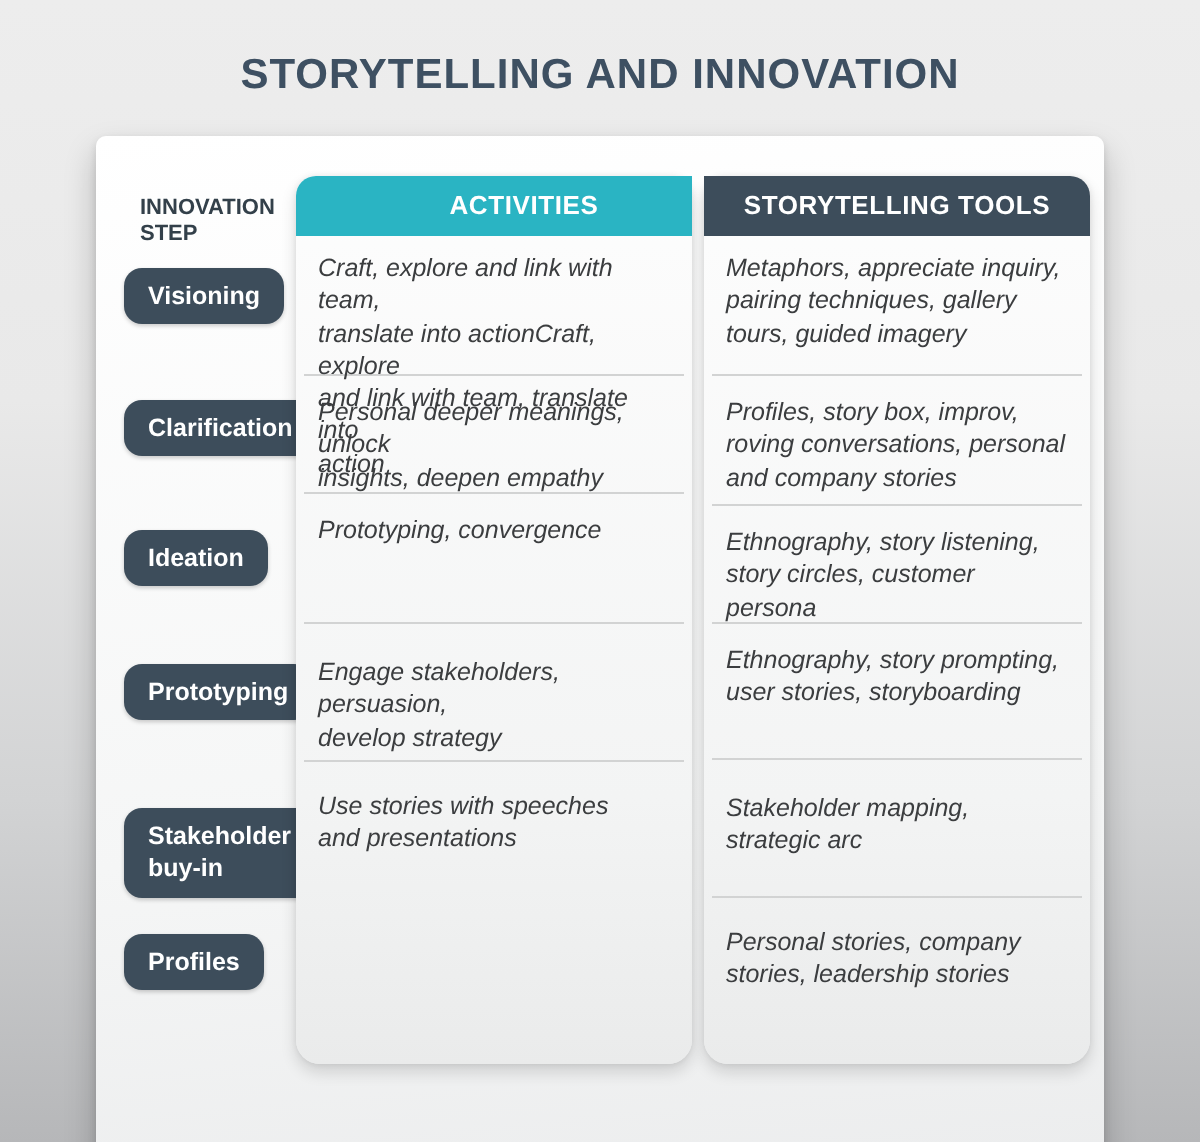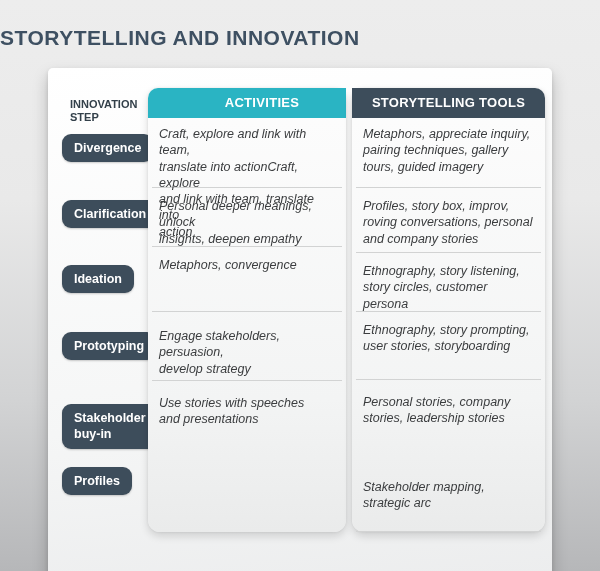--- a/index.html
+++ b/index.html
@@ -3,21 +3,21 @@
 <meta charset="utf-8">
 <style>
   html,body{margin:0;padding:0;}
   body{
     width:600px;height:571px;overflow:hidden;
     font-family:"Liberation Sans", sans-serif;
     background:linear-gradient(180deg,#ededed 0%,#e9e9e9 35%,#d2d3d4 70%,#b6b7b9 100%);
     position:relative;
   }
   .title{
-    position:absolute;top:26px;left:0;width:600px;text-align:left;
+    position:absolute;top:26px;left:0;width:600px;text-align:center;
     font-size:21px;font-weight:bold;letter-spacing:.5px;
     color:var(--title,#3e5062);
   }
   .card{
     position:absolute;left:48px;top:68px;width:504px;height:568px;
     background:linear-gradient(175deg,#ffffff 0%,#f5f6f6 60%,#e9eaeb 100%);
     border-radius:5px;
     box-shadow:0 8px 16px rgba(0,0,0,.22), 0 2px 4px rgba(0,0,0,.12);
   }
   .step-header{
@@ -68,54 +68,54 @@
 </head>
 <body>
 
 <div class="title">STORYTELLING AND INNOVATION</div>
 
 <div class="card">
 
   <div class="step-header">INNOVATION
 STEP</div>
 
-  <div class="badge badge-1">Divergence</div>
+  <div class="badge badge-1">Visioning</div>
   <div class="badge badge-2">Clarification</div>
   <div class="badge badge-3">Ideation</div>
   <div class="badge badge-4">Prototyping</div>
   <div class="badge badge-5">Stakeholder
 buy-in</div>
   <div class="badge badge-6">Profiles</div>
 
   <div class="panel panel-activities">
     <div class="panel-header">ACTIVITIES</div>
     <div class="row r1">Craft, explore and link with team,
 translate into actionCraft, explore
 and link with team, translate into
 action</div>
     <div class="row r2">Personal deeper meanings, unlock
 insights, deepen empathy</div>
-    <div class="row r3">Metaphors, convergence</div>
+    <div class="row r3">Prototyping, convergence</div>
     <div class="row r5">Engage stakeholders, persuasion,
 develop strategy</div>
     <div class="row r6">Use stories with speeches
 and presentations</div>
   </div>
 
   <div class="panel panel-tools">
     <div class="panel-header">STORYTELLING TOOLS</div>
     <div class="row r1">Metaphors, appreciate inquiry,
 pairing techniques, gallery
 tours, guided imagery</div>
     <div class="row r3">Profiles, story box, improv,
 roving conversations, personal
 and company stories</div>
     <div class="row r2">Ethnography, story listening,
 story circles, customer persona</div>
     <div class="row r4">Ethnography, story prompting,
 user stories, storyboarding</div>
+    <div class="row r5">Stakeholder mapping,
+strategic arc</div>
     <div class="row r6">Personal stories, company
 stories, leadership stories</div>
-    <div class="row r5">Stakeholder mapping,
-strategic arc</div>
   </div>
 
 </div>
 
 </body></html>

